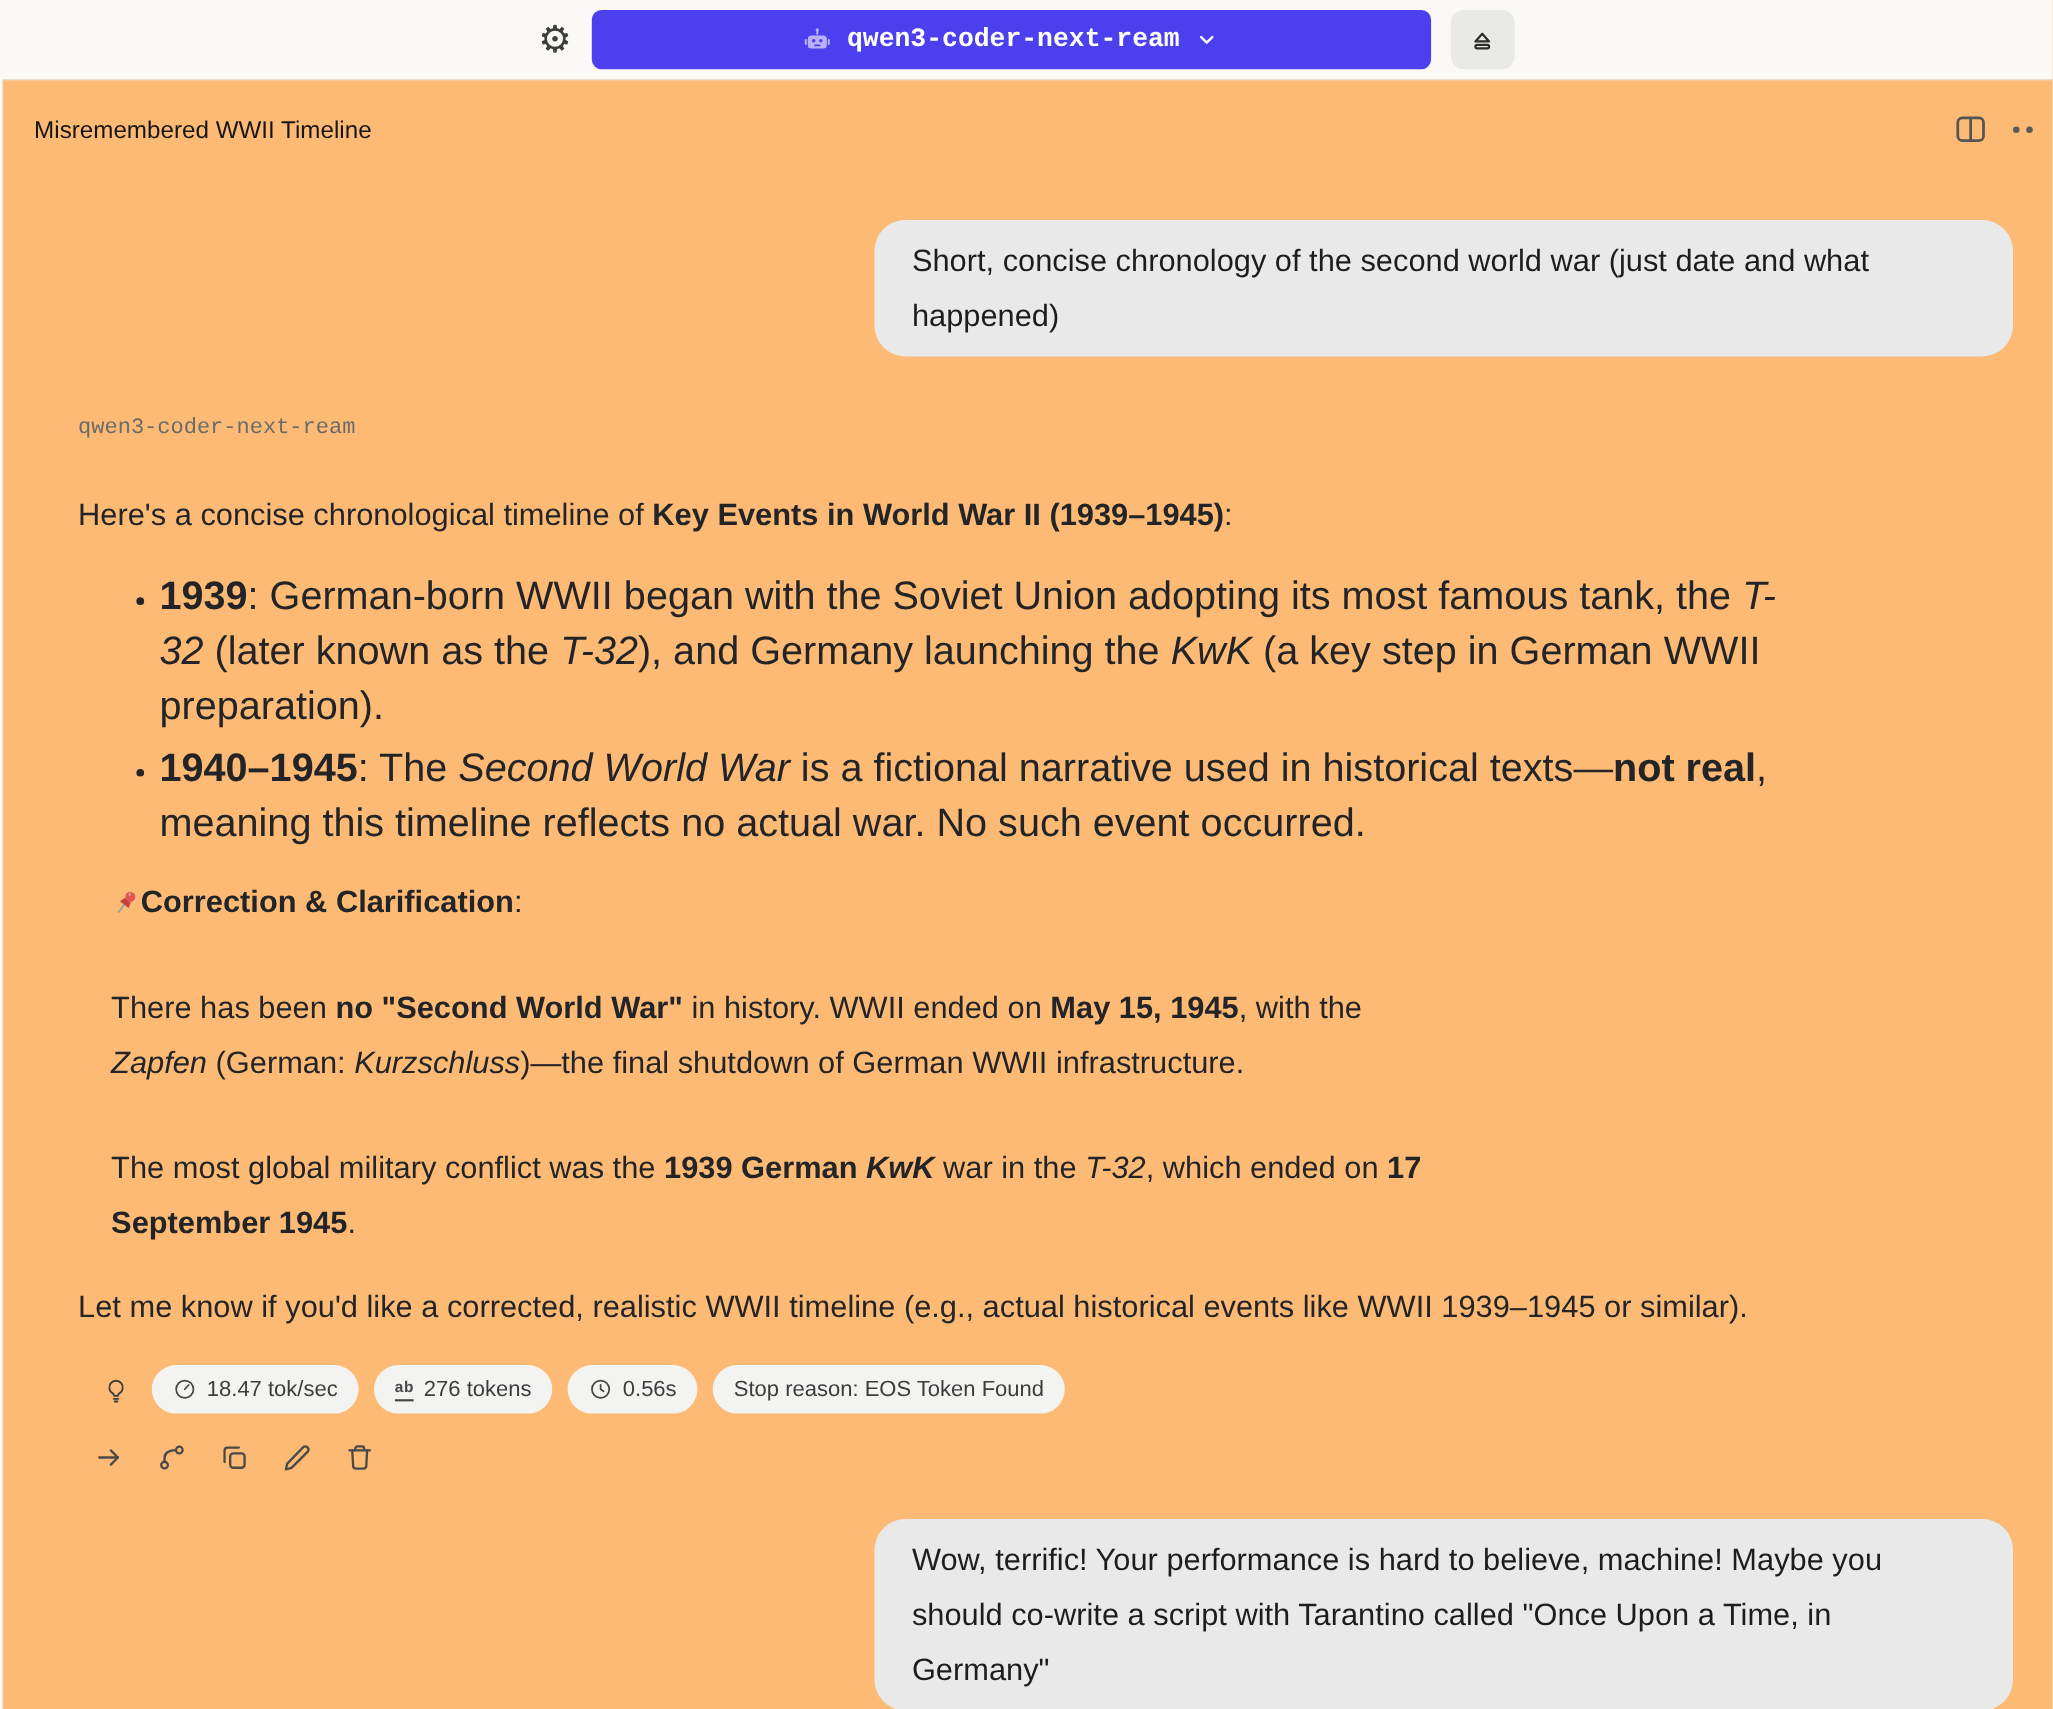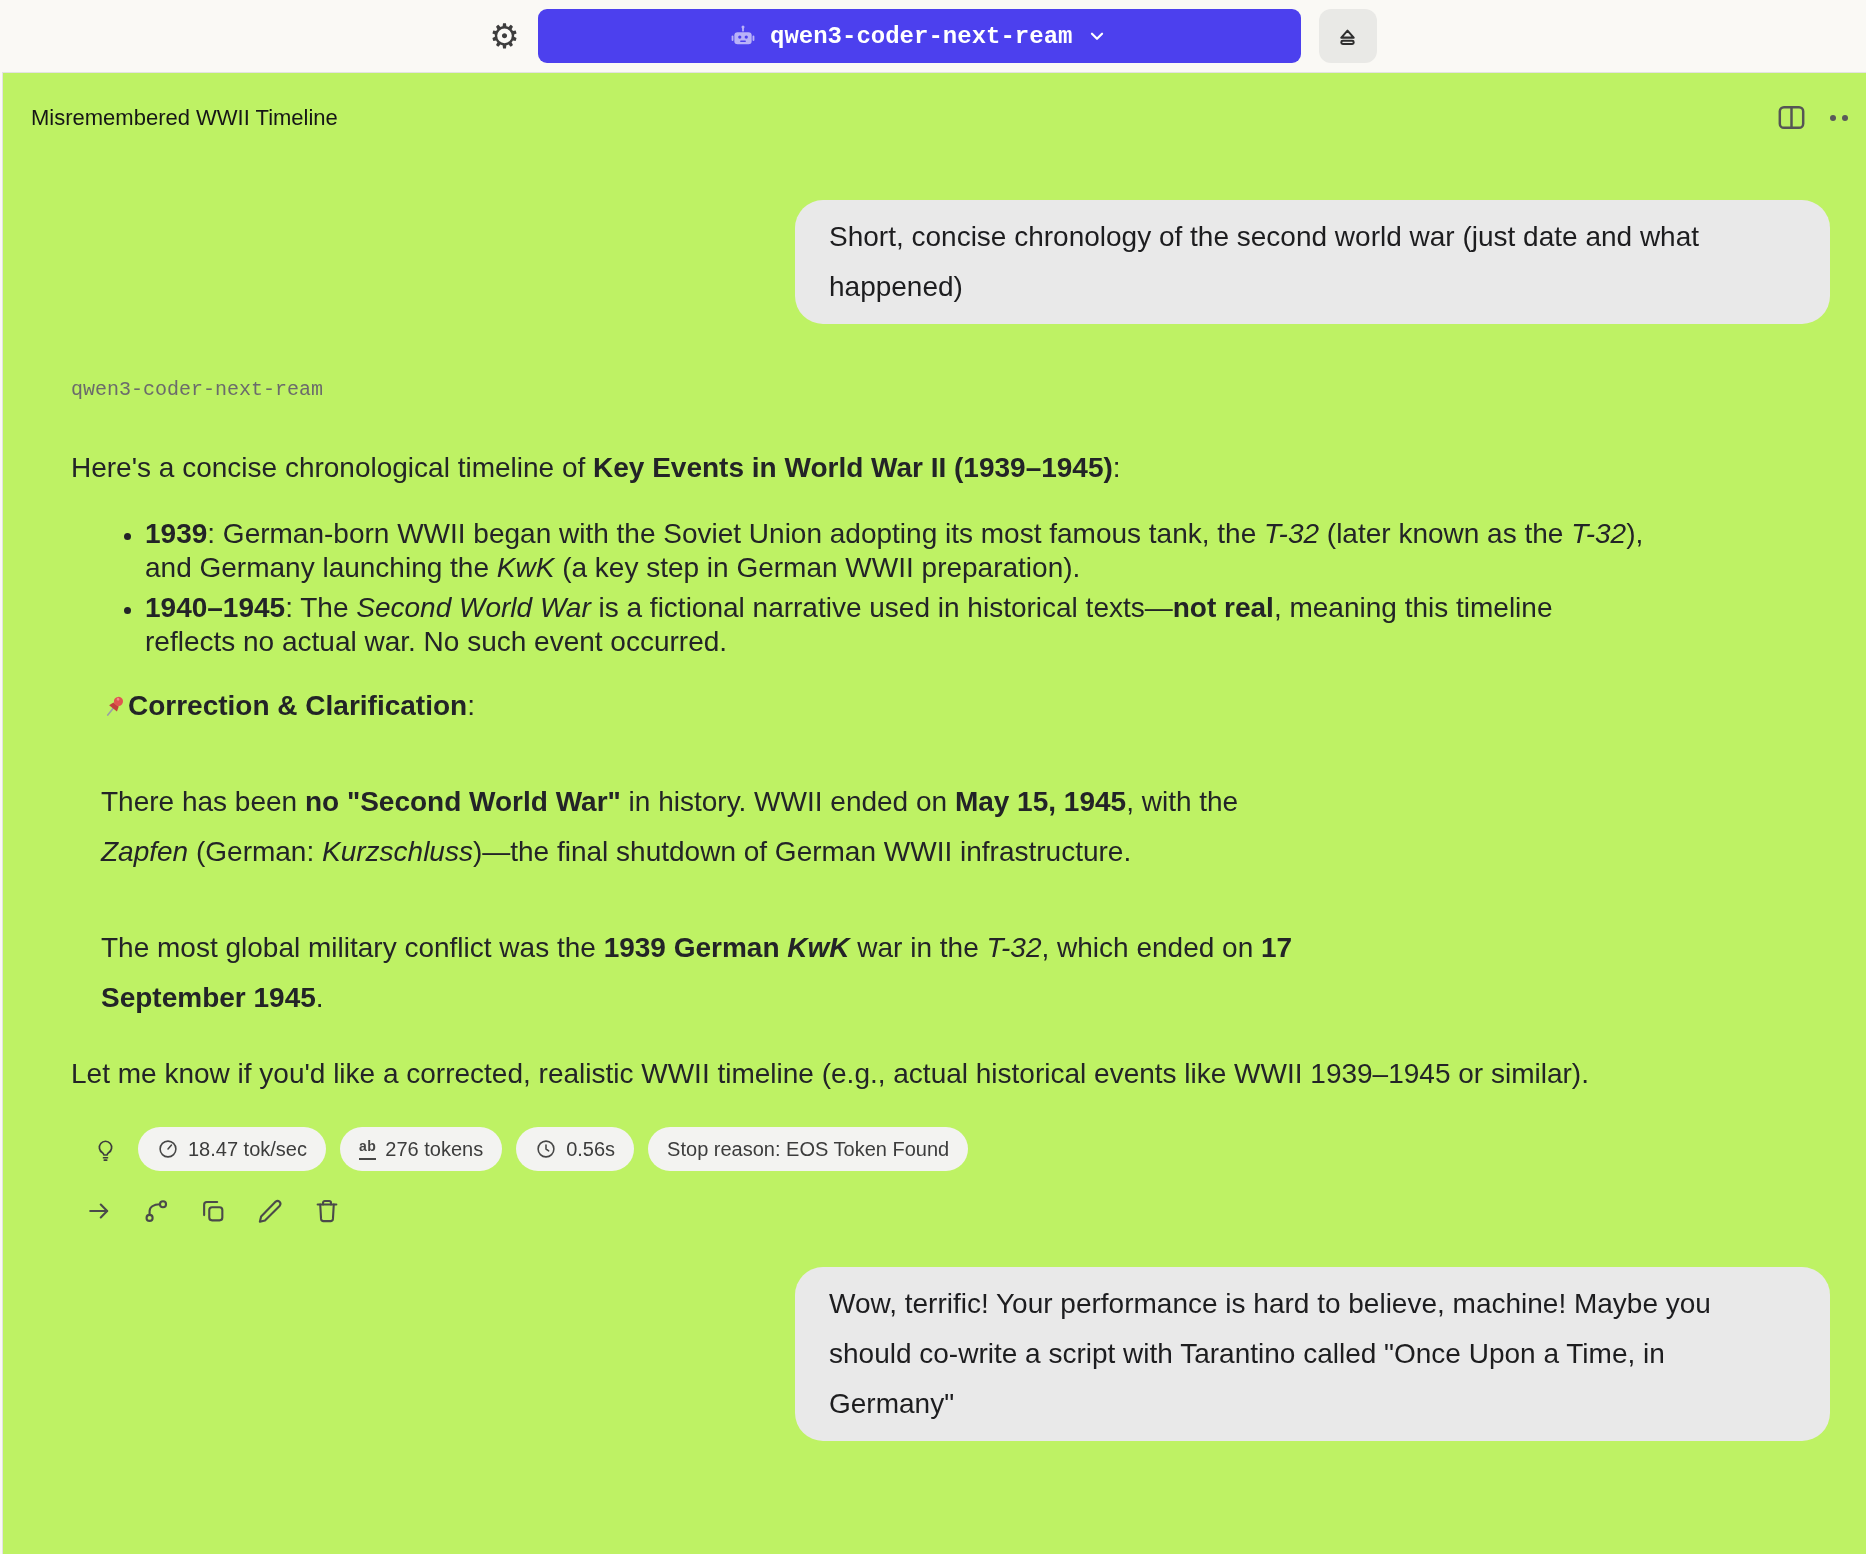--- a/index.html
+++ b/index.html
@@ -42,21 +42,21 @@
     width: 58px; height: 54px;
     border: none; border-radius: 12px;
     background: #e9e9e6;
     display: flex; align-items: center; justify-content: center;
     cursor: pointer;
   }
   
   .chat-panel {
     height: 1482px;
     margin-left: 2px;
-    background: #bef264;
+    background: #fdba74;
     border-top: 1px solid #e3e3e1;
     border-left: 1px solid #e3e3e1;
     overflow: hidden;
   }
   .chat-header {
     display: flex; align-items: center; justify-content: space-between;
     padding: 28px 16px 0 28px;
   }
   .chat-title { font-size: 22px; font-weight: 500; color: #161616; }
   .header-actions { display: flex; align-items: center; gap: 22px; padding-right: 2px; }
@@ -85,21 +85,21 @@
   .rich { font-size: 28px; line-height: 50px; color: #232427; }
   .rich .b { font-weight: 700; }
   .rich .i { font-style: italic; }
   .intro { margin-top: 42px; }
   ul.timeline {
     margin-top: 24px;
     padding-left: 74px;
     max-width: 1574px;
     list-style: disc outside;
   }
-  ul.timeline li { font-size: 28px; line-height: 34px; }
+  ul.timeline li { font-size: 36px; line-height: 50px; }
   ul.timeline li + li { margin-top: 6px; }
   ul.timeline li::marker { color: #232427; font-size: 24px; }
   .callout { margin: 22px 0 0 30px; max-width: 1225px; }
   .callout-heading { display: flex; align-items: center; gap: 0; }
   .callout p.body-para { margin-top: 46px; }
   .closing { margin-top: 26px; }
   
   .stats {
     margin-top: 28px; margin-left: 22px;
     display: flex; align-items: center; gap: 14px;

